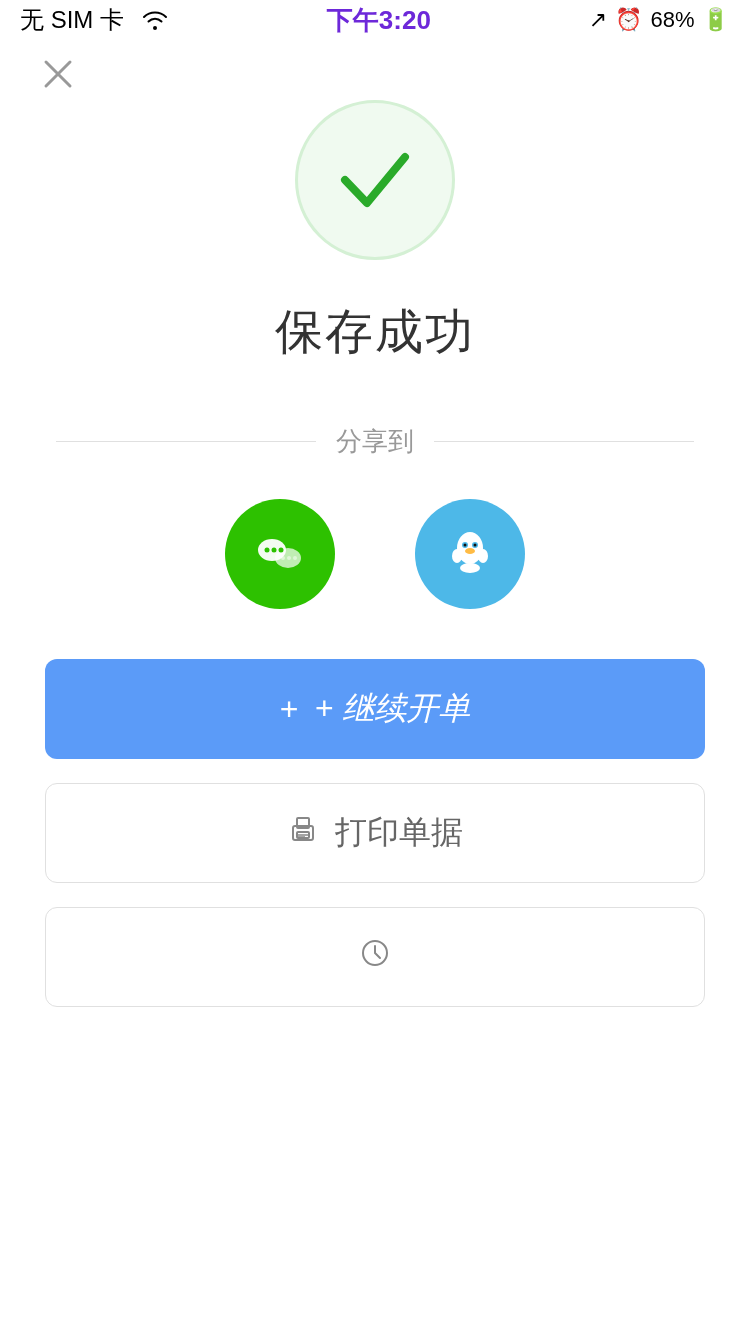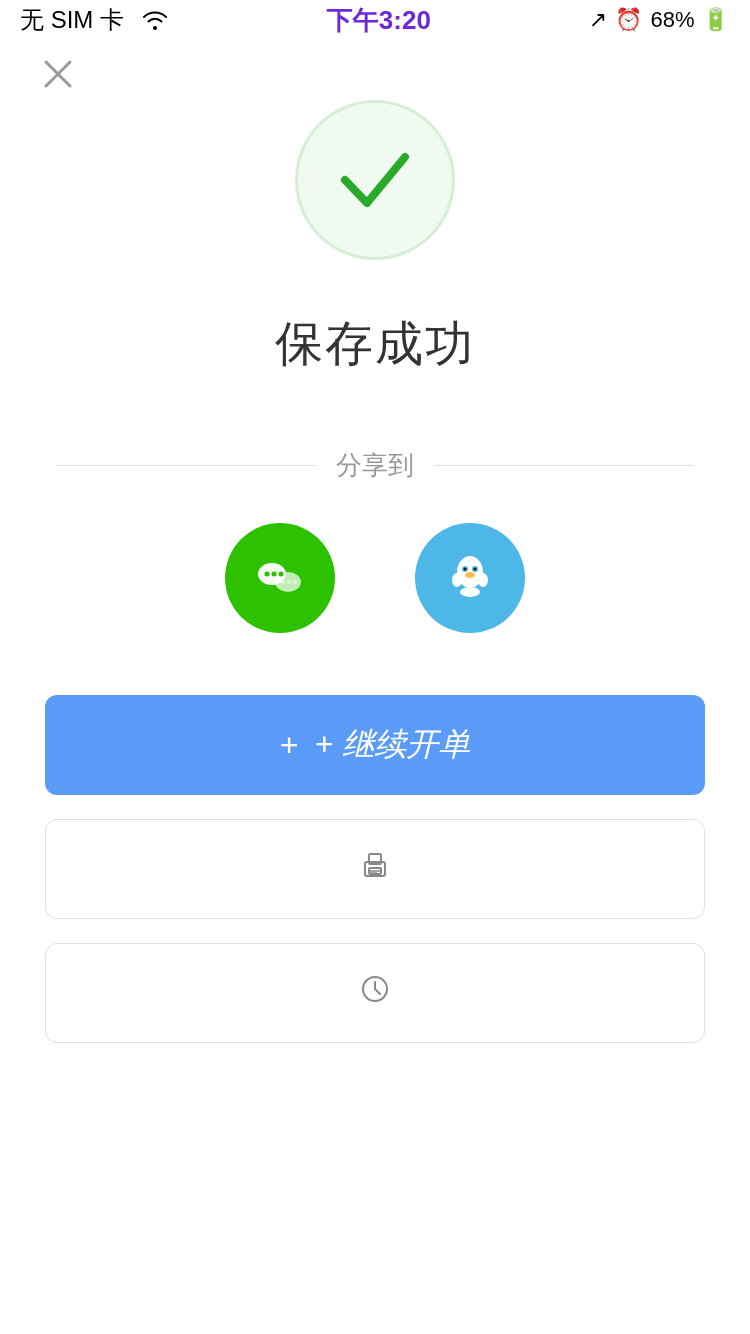--- a/index.html
+++ b/index.html
@@ -73,21 +73,20 @@
       width: 32px;
       height: 32px;
     }
 
     
     .main-content {
       display: flex;
       flex-direction: column;
       align-items: center;
       padding-top: 60px;
-      gap: 12px;
     }
 
     
     .success-circle {
       width: 160px;
       height: 160px;
       border-radius: 50%;
       background: #f0faf0;
       border: 3px solid #d4f0d4;
       display: flex;
@@ -287,20 +286,21 @@
     <button class="action-btn btn-secondary">
       <span style="font-size:30px;">
         <svg width="32" height="32" viewBox="0 0 32 32" fill="none" xmlns="http://www.w3.org/2000/svg">
           <rect x="6" y="12" width="20" height="14" rx="2" stroke="#888" stroke-width="2" fill="none"></rect>
           <rect x="10" y="4" width="12" height="10" rx="1" stroke="#888" stroke-width="2" fill="none"></rect>
           <rect x="10" y="18" width="12" height="6" rx="1" stroke="#888" stroke-width="2" fill="none"></rect>
           <line x1="10" y1="21" x2="22" y2="21" stroke="#888" stroke-width="1.5"></line>
           <line x1="10" y1="23" x2="18" y2="23" stroke="#888" stroke-width="1.5"></line>
         </svg>
       </span>
+      <span>打印单据</span>
     </button>
 
     <button class="action-btn btn-secondary">
       <span>
         <svg width="32" height="32" viewBox="0 0 32 32" fill="none" xmlns="http://www.w3.org/2000/svg">
           <circle cx="16" cy="16" r="12" stroke="#888" stroke-width="2" fill="none"></circle>
           <polyline points="16,9 16,16 21,21" stroke="#888" stroke-width="2" stroke-linecap="round" stroke-linejoin="round"></polyline>
         </svg>
       </span>
     </button>

